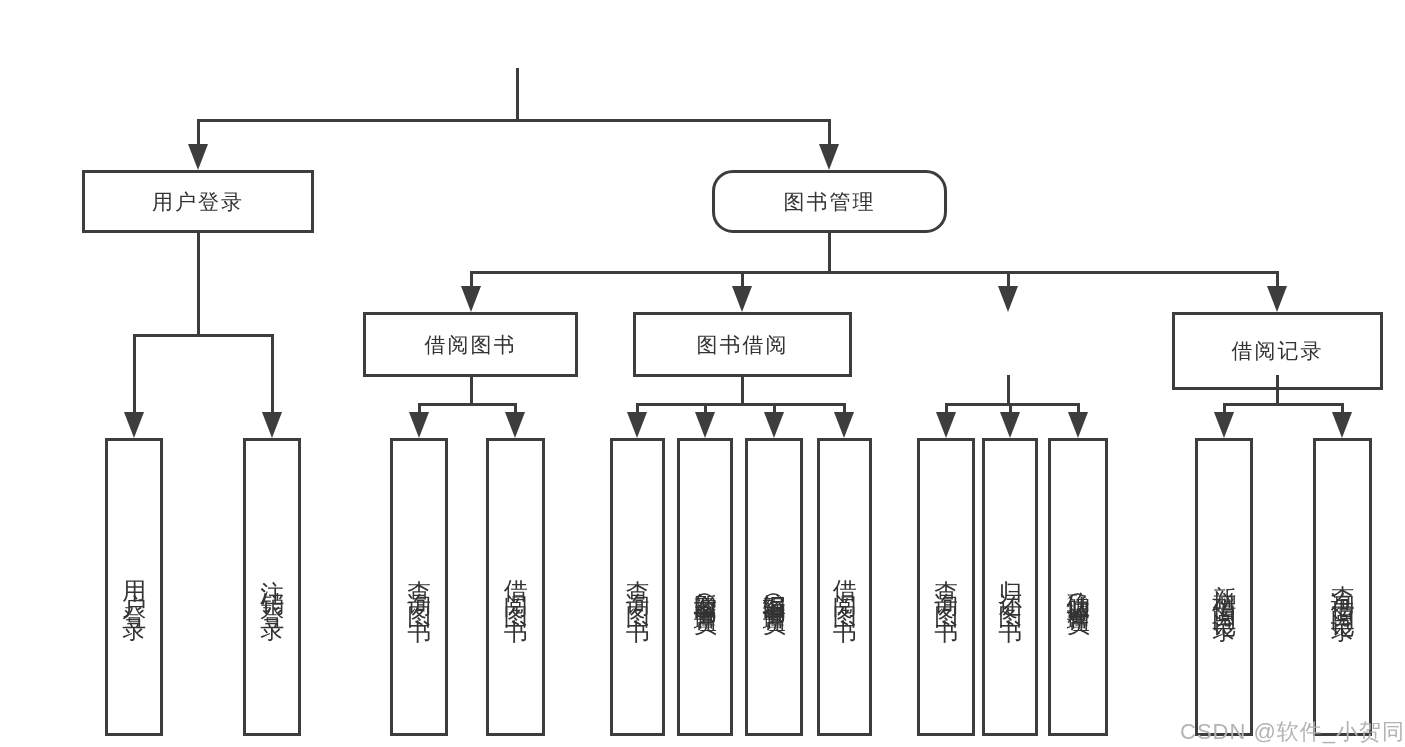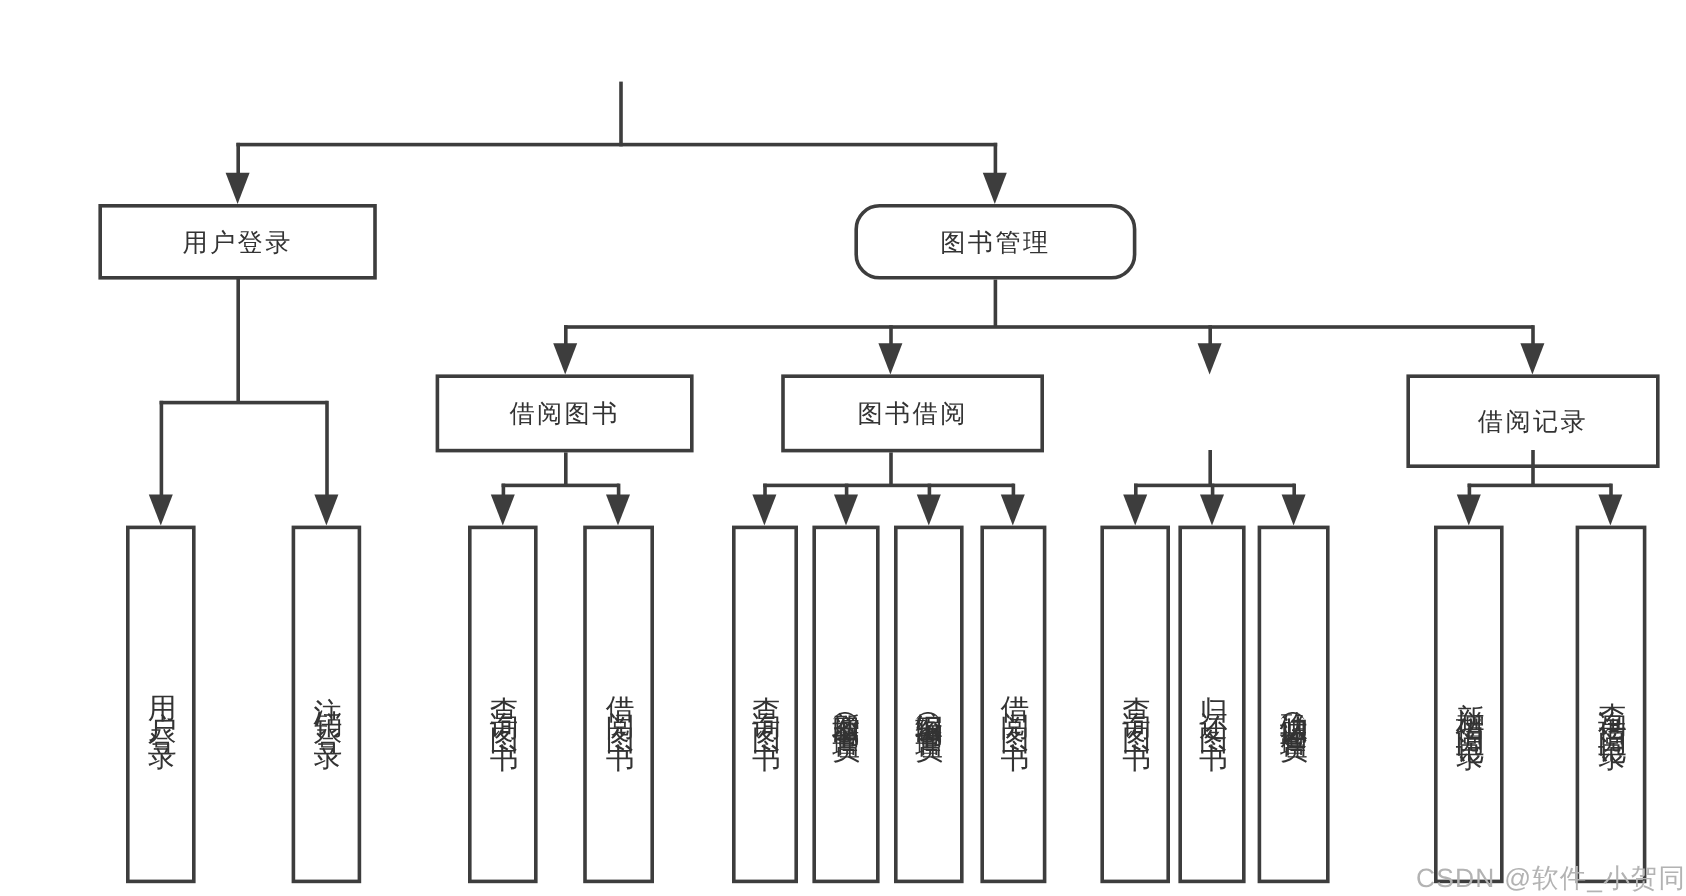--- a/index.html
+++ b/index.html
@@ -50,21 +50,21 @@
 </head>
 <body>
 
 <div id="stage">
 
 
   <div class="node h" style="left:82px;top:170px;width:232px;height:63px;">用户登录</div>
   <div class="node h" style="left:712px;top:170px;width:235px;height:63px;border-radius:21px;">图书管理</div>
 
   <div class="node h" style="left:363px;top:312px;width:215px;height:65px;">借阅图书</div>
-  <div class="node h" style="left:651px;top:312px;width:219px;height:65px;">图书借阅</div>
+  <div class="node h" style="left:633px;top:312px;width:219px;height:65px;">图书借阅</div>
   <div class="node h" style="left:1172px;top:312px;width:211px;height:78px;">借阅记录</div>
 
   <div class="node v" style="left:105px;top:438px;width:58px;height:298px;">
     <span class="ls4">用户登录</span>
   </div>
   <div class="node v" style="left:243px;top:438px;width:58px;height:298px;">
     <span class="ls4">注销登录</span>
   </div>
   <div class="node v" style="left:390px;top:438px;width:58px;height:298px;">
     <span class="ls4">查询图书</span>

